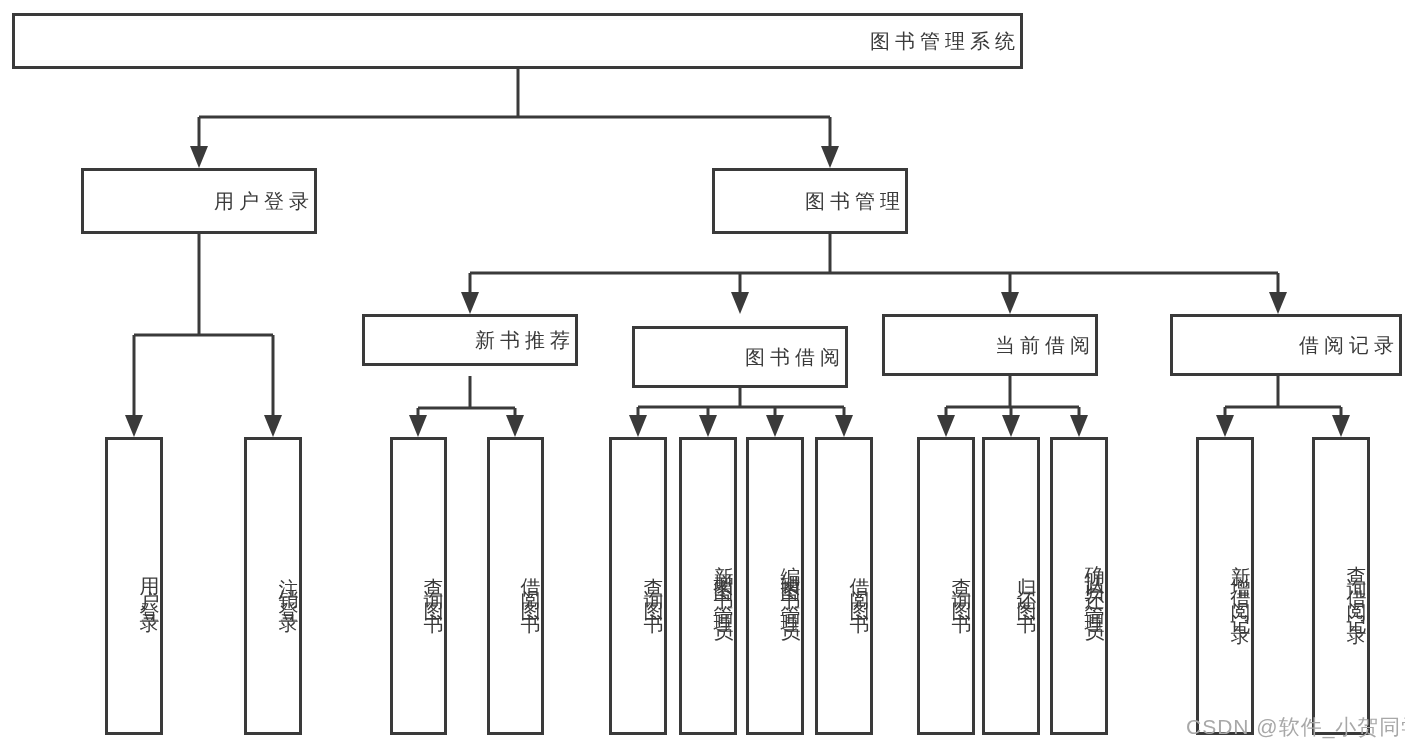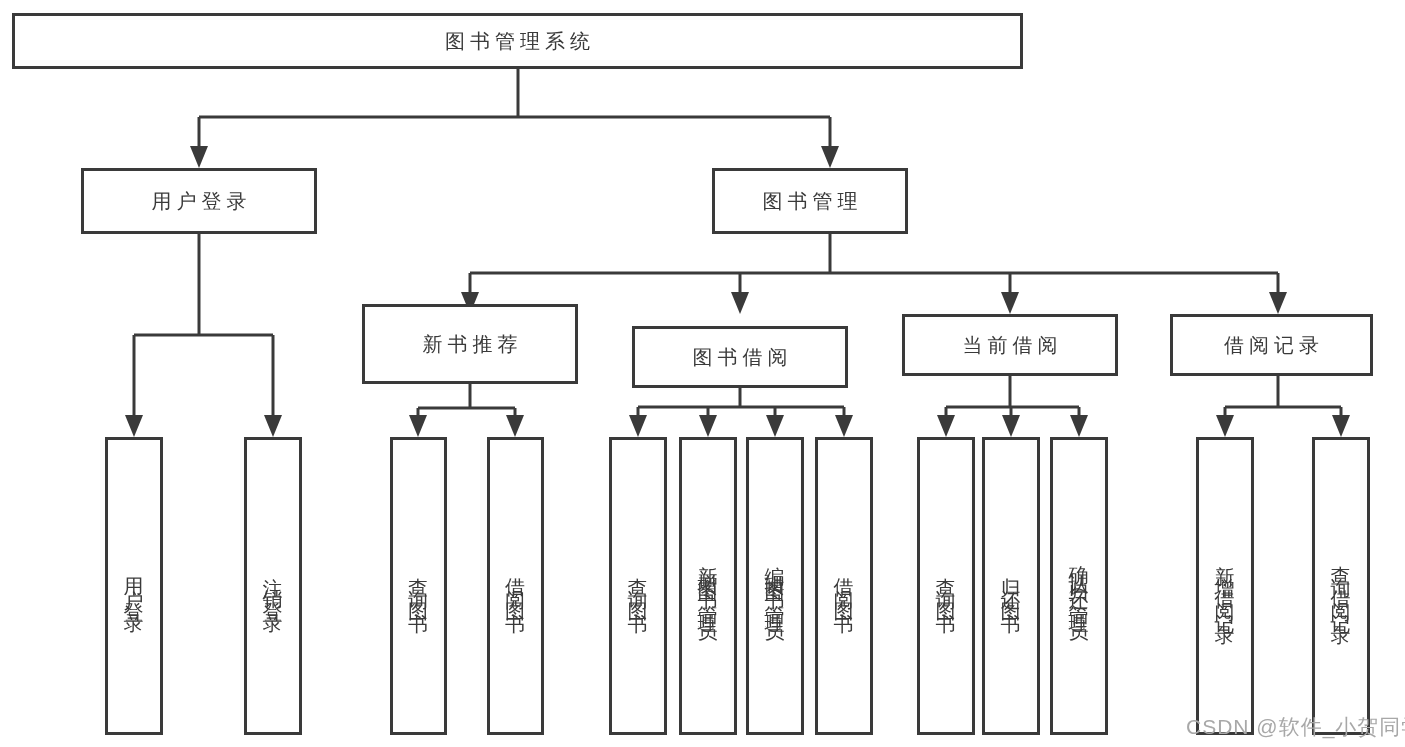--- a/index.html
+++ b/index.html
@@ -17,21 +17,21 @@
     overflow:hidden;
   }
   .connectors{position:absolute;left:0;top:0;z-index:1;}
   .connectors path.line{stroke:var(--line);stroke-width:3;fill:none;}
   .connectors path.arrow{fill:var(--line);stroke:none;}
   .node{
     position:absolute;z-index:2;
     box-sizing:border-box;
     background:#fff;
     border:3px solid var(--line);
-    display:flex;align-items:center;justify-content:center;
+    display:flex;align-items:center;justify-content:flex-end;
     color:var(--text);
   }
   .hbox .label{
     font-size:20px;letter-spacing:5px;white-space:nowrap;
     text-indent:5px; 
   }
   .vbox .vtext{
     writing-mode:vertical-rl;
     text-orientation:mixed;
     font-size:20px;
@@ -126,30 +126,30 @@
     <span class="label">图书管理系统</span>
   </div>
 
   <div class="node hbox" style="left:81px;top:168px;width:236px;height:66px">
     <span class="label">用户登录</span>
   </div>
   <div class="node hbox" style="left:712px;top:168px;width:196px;height:66px">
     <span class="label">图书管理</span>
   </div>
 
-  <div class="node hbox" style="left:362px;top:304px;width:216px;height:80px">
+  <div class="node hbox" style="left:362px;top:314px;width:216px;height:52px">
     <span class="label">新书推荐</span>
   </div>
   <div class="node hbox" style="left:632px;top:326px;width:216px;height:62px">
     <span class="label">图书借阅</span>
   </div>
-  <div class="node hbox" style="left:902px;top:314px;width:216px;height:62px">
+  <div class="node hbox" style="left:882px;top:314px;width:216px;height:62px">
     <span class="label">当前借阅</span>
   </div>
-  <div class="node hbox" style="left:1170px;top:314px;width:203px;height:62px">
+  <div class="node hbox" style="left:1170px;top:314px;width:232px;height:62px">
     <span class="label">借阅记录</span>
   </div>
 
   <div class="node vbox" style="left:105px;top:437px;width:58px;height:298px">
     <span class="vtext">用户登录</span>
   </div>
   <div class="node vbox" style="left:244px;top:437px;width:58px;height:298px">
     <span class="vtext">注销登录</span>
   </div>
 

